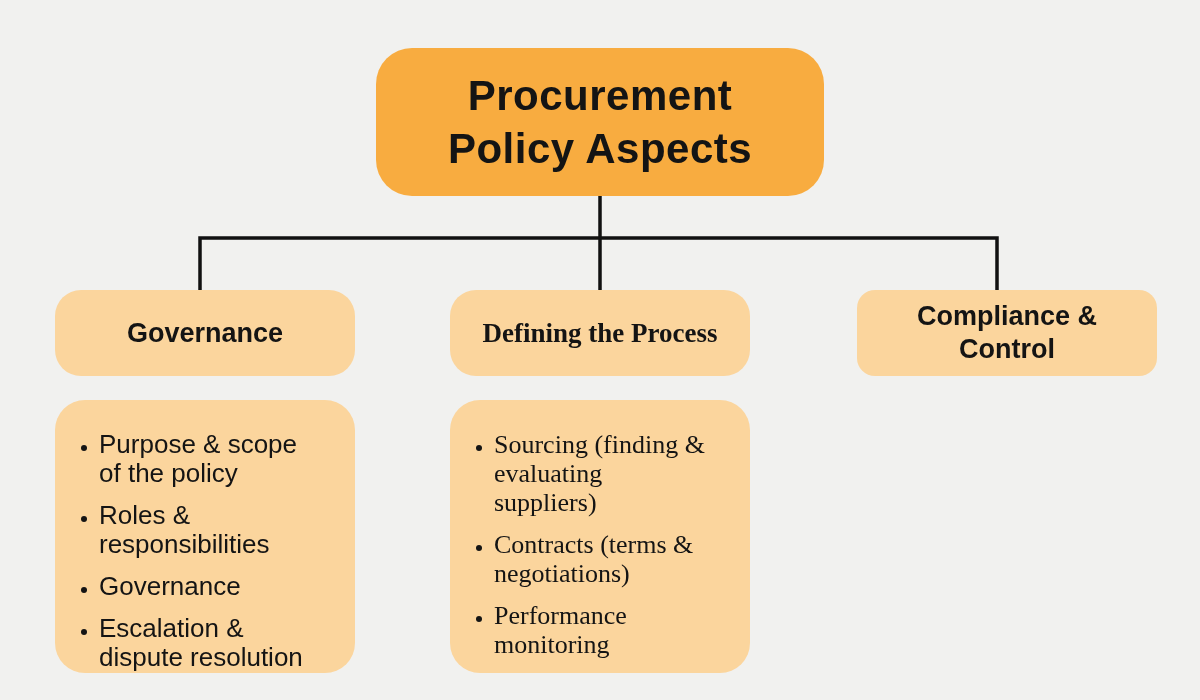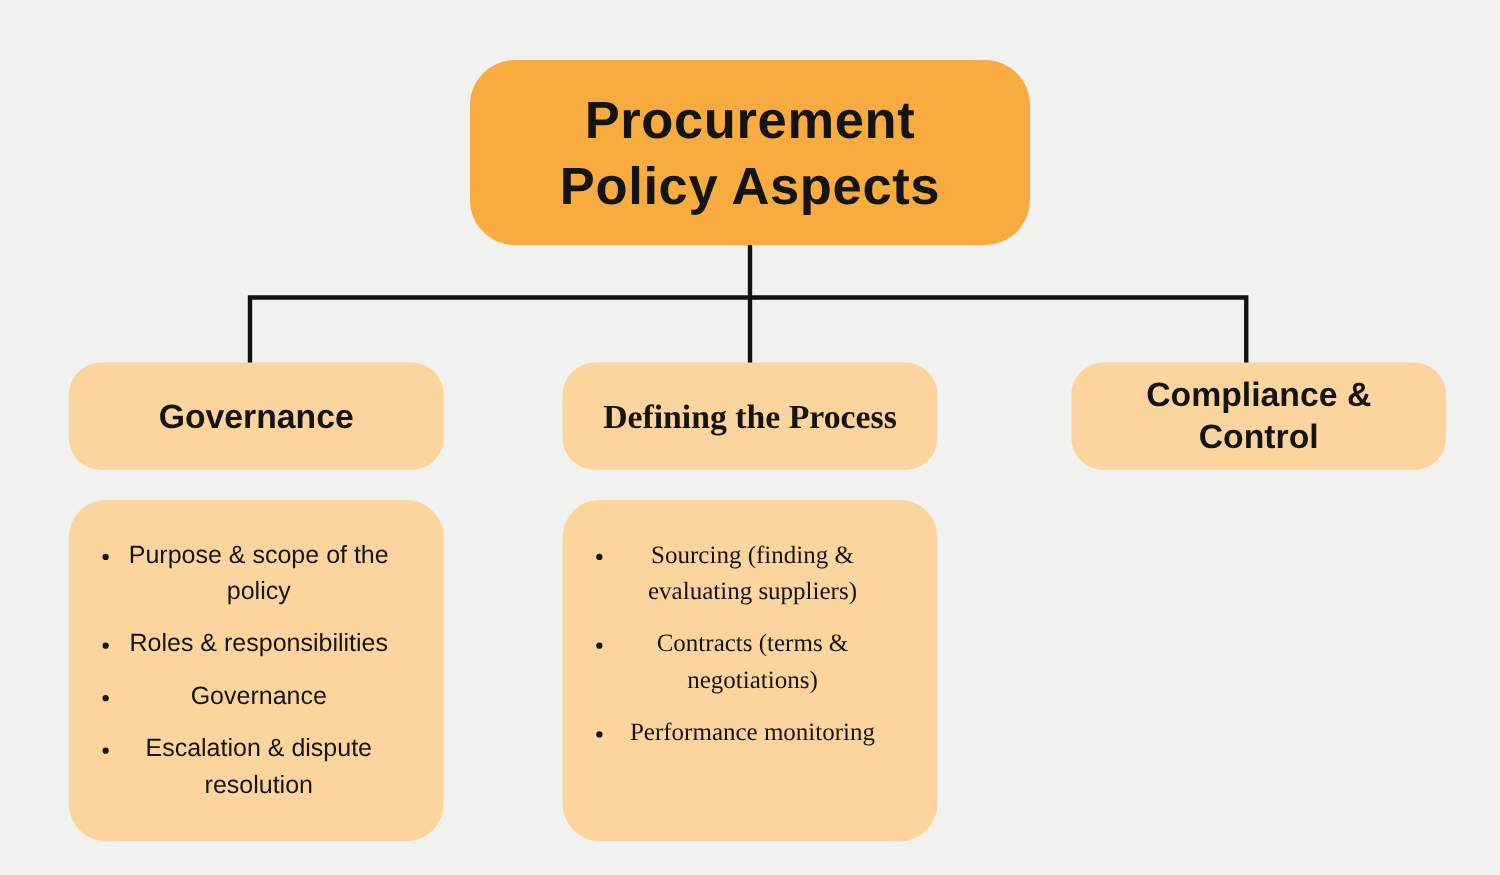--- a/index.html
+++ b/index.html
@@ -60,30 +60,29 @@
     background: var(--branch-fill);
     border-radius: 30px;
     padding: 30px 40px 20px 0;
   }
   .branch-body ul {
     margin: 0;
     padding-left: 44px;
     list-style: disc;
   }
   .branch-body li {
-    font-size: 20px;
+    font-size: 26px;
     line-height: 29px;
     margin-bottom: 13px;
     color: var(--text);
-    text-align: center;
   }
   .branch-body li::marker { color: var(--text); font-size: 19px; }
   .col-0 { left: 55px; }
   .col-1 { left: 450px; font-family: Liberation Serif, serif; }
-  .col-2 { left: 857px; }
+  .col-2 { left: 857px; border-radius: 18px; }
 </style>
 </head>
 <body>
 
 <div class="canvas">
 
   <svg class="connectors" viewBox="0 0 1200 700" xmlns="http://www.w3.org/2000/svg">
     <path d="M600 196 L600 292 M198.25 238 L998.75 238 M200 238 L200 292 M997 238 L997 292" stroke="#111111" stroke-width="3.5" fill="none"></path>
   </svg>
 

